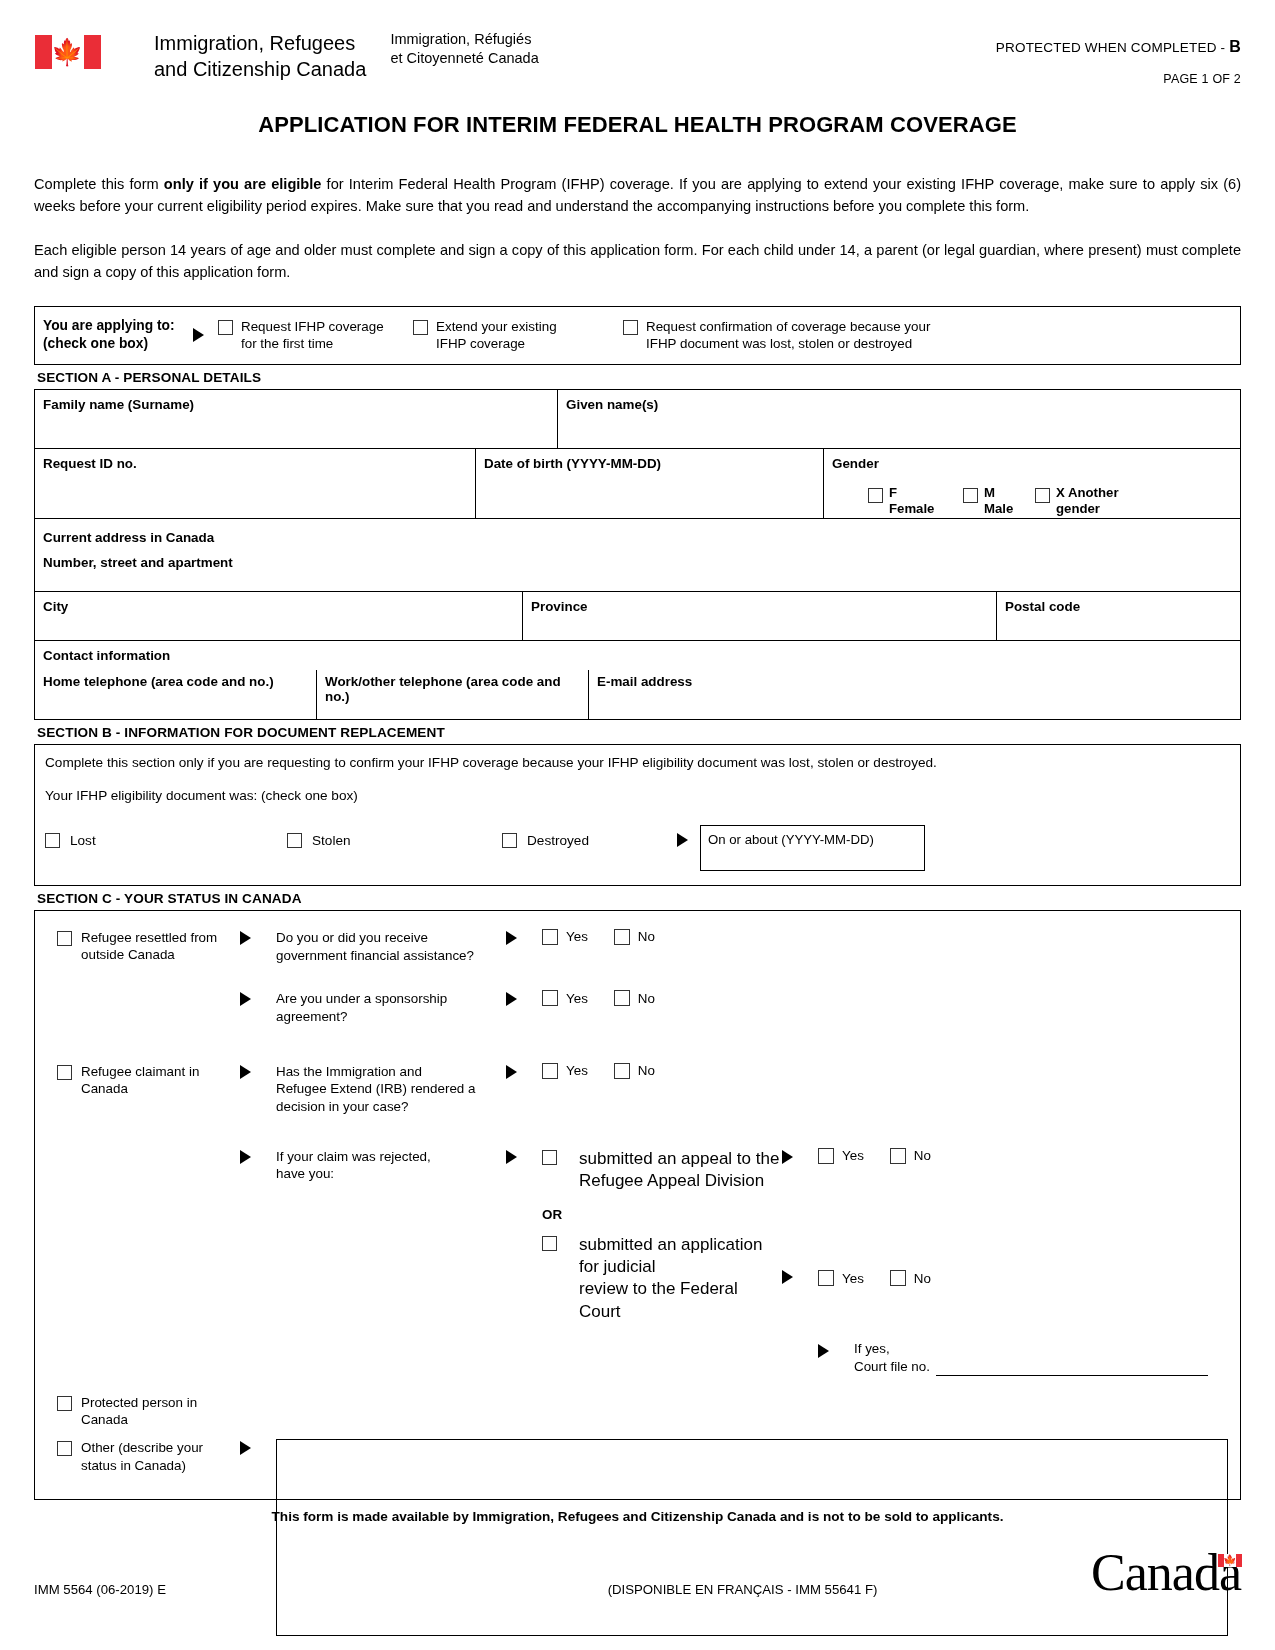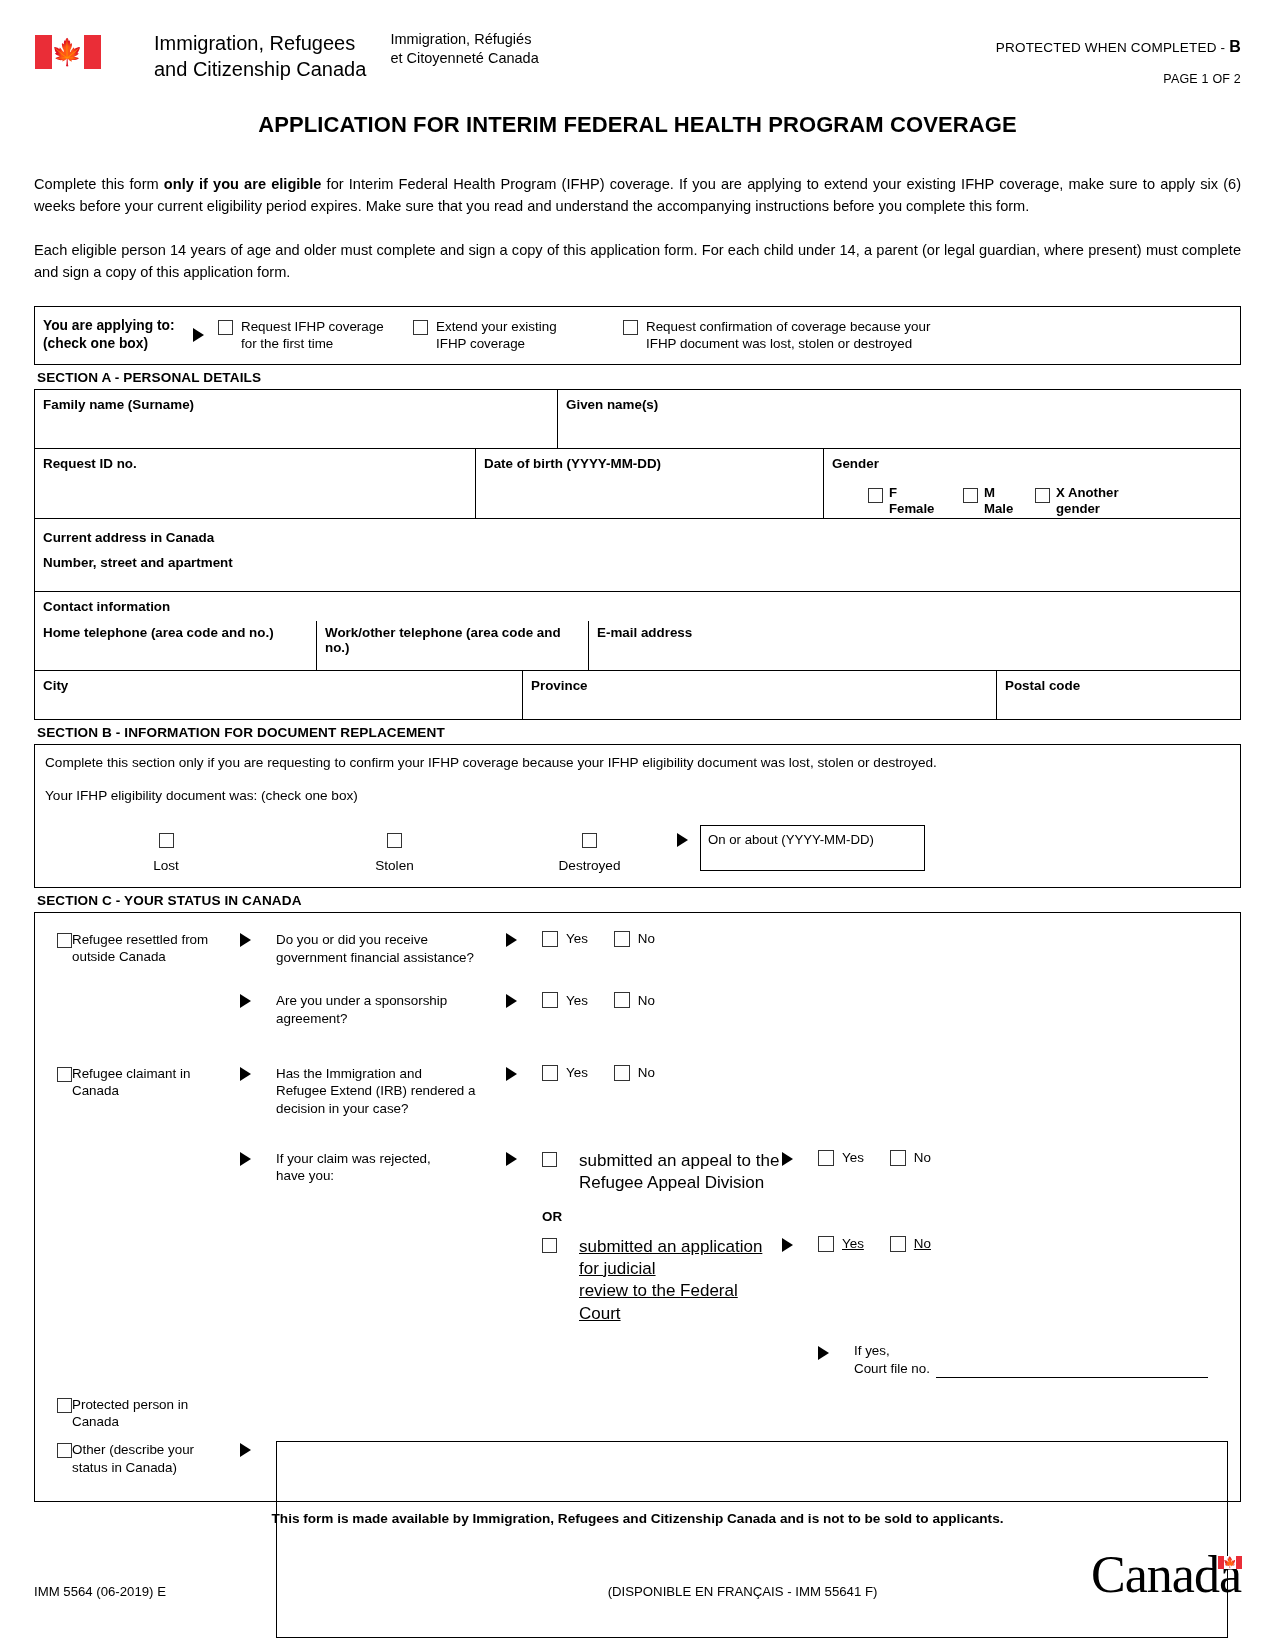--- a/index.html
+++ b/index.html
@@ -60,30 +60,30 @@
   .gopts { display: flex; gap: 0; margin-top: 14px; padding-left: 36px; }
   .gopt { display: flex; align-items: flex-start; gap: 6px; font-size: 13.2px; line-height: 1.25; }
   .gopt .cb { margin-top: 3px; }
   .gsp1 { width: 95px; }
   .gsp2 { width: 72px; }
 
   
   .secb { padding: 10px 10px 14px 10px; font-size: 13.6px; }
   .secb p { margin: 0 0 18px 0; }
   .brow { display: flex; align-items: flex-start; margin-top: 4px; }
-  .bopt { display: flex; align-items: center; gap: 10px; font-size: 13.6px; flex-direction: column; }
+  .bopt { display: flex; align-items: center; gap: 10px; font-size: 13.6px; }
   .bw1 { width: 242px; }
   .bw2 { width: 215px; }
   .onabout { border: 1.3px solid #000; width: 225px; height: 46px; padding: 6px 0 0 7px; font-size: 13.2px; }
   .brow .tri { margin: 8px 12px 0 0; }
 
   
   .secc { padding: 18px 0 0 0; height: 590px; position: relative; }
   .crow { display: flex; align-items: flex-start; }
-  .c-status { width: 205px; display: flex; padding-left: 22px; font-size: 13.4px; line-height: 1.3; }
+  .c-status { width: 205px; display: flex; gap: 9px; padding-left: 22px; font-size: 13.4px; line-height: 1.3; }
   .c-status .cb { margin-top: 2px; }
   .c-q { width: 230px; font-size: 13.4px; line-height: 1.32; }
   .c-tri { width: 36px; padding-top: 2px; }
   .c-yn { display: flex; gap: 26px; }
   .yn { display: flex; align-items: center; gap: 8px; font-size: 13.4px; }
   .yn .cb { width: 16px; height: 16px; }
 
   .sub-cb { display: flex; gap: 22px; font-size: 17px; line-height: 1.32; width: 240px; }
   .sub-cb .cb { margin-top: 2px; }
   .or { font-weight: bold; font-size: 13.4px; margin: 14px 0 12px 0; }
@@ -183,33 +183,33 @@
         </div>
       </div>
     </div>
     <div class="frow">
       <div class="fcell" style="flex:1;height:72px;line-height:1.85;">
         <span>Current address in Canada</span><br>
         <span>Number, street and apartment</span>
       </div>
     </div>
     <div class="frow">
+      <div class="fcell" style="width:487px;height:48px;"><span>City</span></div>
+      <div class="fcell" style="width:474px;"><span>Province</span></div>
+      <div class="fcell" style="flex:1;"><span>Postal code</span></div>
+    </div>
+    <div class="frow">
       <div class="fcell" style="flex:1;padding:0;">
         <div style="padding:7px 0 7px 8px;font-size:13.4px;">Contact information</div>
         <div style="display:flex;height:49px;">
           <div class="fcell" style="width:281px;padding-top:4px;"><span>Home telephone (area code and no.)</span></div>
           <div class="fcell" style="width:272px;padding-top:4px;"><span>Work/other telephone (area code and no.)</span></div>
           <div class="fcell" style="flex:1;padding-top:4px;"><span>E-mail address</span></div>
         </div>
       </div>
-    </div>
-    <div class="frow">
-      <div class="fcell" style="width:487px;height:48px;"><span>City</span></div>
-      <div class="fcell" style="width:474px;"><span>Province</span></div>
-      <div class="fcell" style="flex:1;"><span>Postal code</span></div>
     </div>
   </div>
 
   <div class="seclabel">SECTION B - INFORMATION FOR DOCUMENT REPLACEMENT</div>
   <div class="box secb">
     <p>Complete this section only if you are requesting to confirm your IFHP coverage because your IFHP eligibility document was lost, stolen or destroyed.</p>
     <p style="margin-bottom:22px;">Your IFHP eligibility document was: (check one box)</p>
     <div class="brow">
       <div class="bopt bw1" style="margin-top:8px;">
         <span class="cb"></span>
@@ -317,21 +317,21 @@
               </div>
             <div class="yn">
                 <span class="cb"></span>
                 <span>No</span>
               </div>
           </div>
         </div>
 
         <div class="or" style="margin-left:0;">OR</div>
 
-        <div style="display:flex;align-items:flex-start;text-decoration:underline;">
+        <div style="display:flex;align-items:center;">
           <div class="sub-cb">
             <span class="cb"></span>
             <span><span>submitted an application for judicial</span><br><span>review to the Federal Court</span></span>
           </div>
           <div style="width:36px;padding-top:2px;"><span class="tri"></span></div>
           <div class="c-yn">
             <div class="yn">
                 <span class="cb"></span>
                 <span>Yes</span>
               </div>

